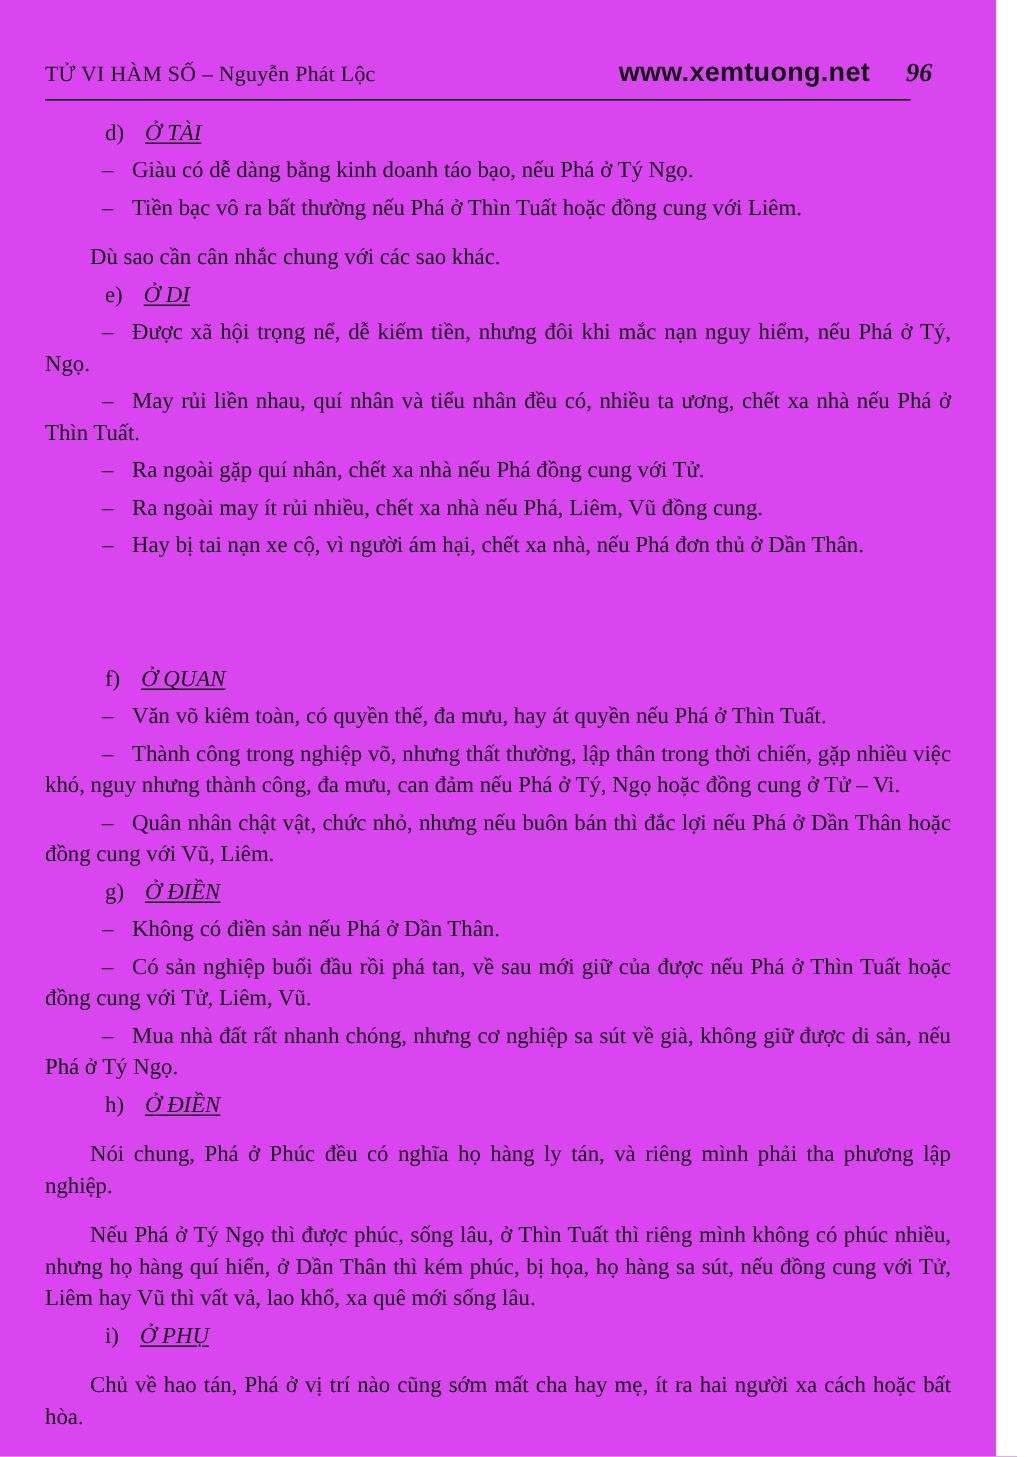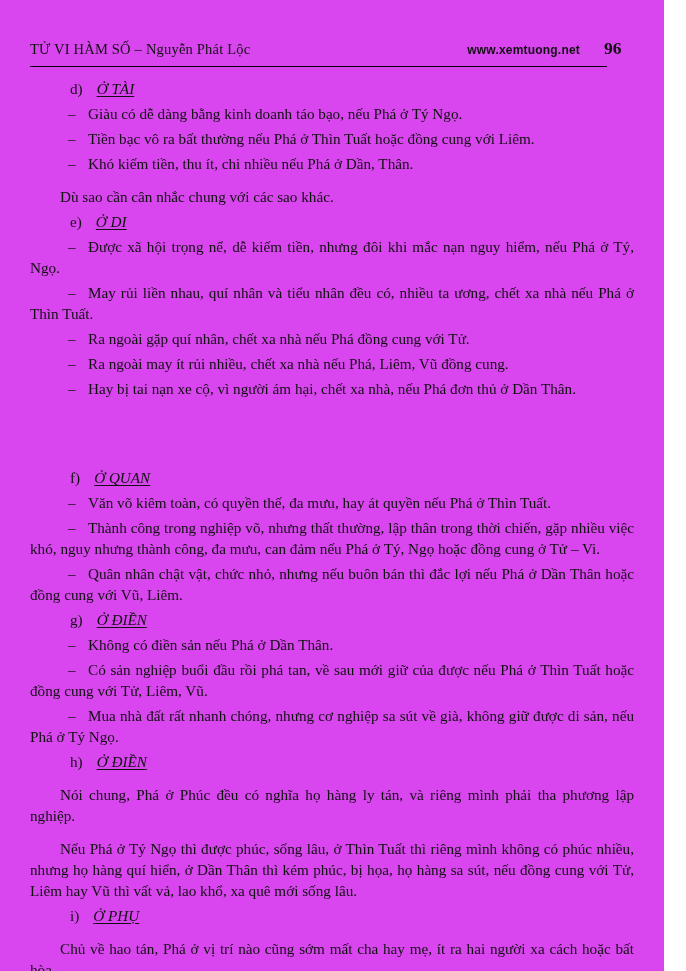--- a/index.html
+++ b/index.html
@@ -22,26 +22,27 @@
     white-space: nowrap;
   }
   .book-title {
     flex: 1;
     font-size: 14.5px;
     letter-spacing: 0.2px;
   }
   .website {
     font-family: "Liberation Sans", "DejaVu Sans", sans-serif;
     font-weight: bold;
-    font-size: 12px;
+    font-size: 18px;
     letter-spacing: 0.2px;
   }
   .page-number {
     font-size: 17.5px;
     font-weight: bold;
+    font-style: italic;
     margin-left: 24px;
     width: 30px;
     text-align: left;
   }
   .rule {
     width: 577px;
     border-bottom: 1.6px solid #000000;
     margin-top: 7px;
   }
   .body {
@@ -86,21 +87,20 @@
     <span class="website">www.xemtuong.net</span>
     <span class="page-number">96</span>
   </div>
   <div class="rule"></div>
 
   <div class="body">
 
     <p class="heading"><span>d)</span><span class="ht">Ở TÀI</span></p>
     <p class="bullet"><span class="marker">–</span><span>Giàu có dễ dàng bằng kinh doanh táo bạo, nếu Phá ở Tý Ngọ.</span></p>
     <p class="bullet"><span class="marker">–</span><span>Tiền bạc vô ra bất thường nếu Phá ở Thìn Tuất hoặc đồng cung với Liêm.</span></p>
-    <p class="bullet"><span class="marker">–</span><span>Khó kiếm tiền, thu ít, chi nhiều nếu Phá ở Dần, Thân.</span></p>
     <p class="para">Dù sao cần cân nhắc chung với các sao khác.</p>
 
     <p class="heading"><span>e)</span><span class="ht">Ở DI</span></p>
     <p class="bullet"><span class="marker">–</span><span>Được xã hội trọng nể, dễ kiếm tiền, nhưng đôi khi mắc nạn nguy hiểm, nếu Phá ở Tý, Ngọ.</span></p>
     <p class="bullet"><span class="marker">–</span><span>May rủi liền nhau, quí nhân và tiểu nhân đều có, nhiều ta ương, chết xa nhà nếu Phá ở Thìn Tuất.</span></p>
     <p class="bullet"><span class="marker">–</span><span>Ra ngoài gặp quí nhân, chết xa nhà nếu Phá đồng cung với Tử.</span></p>
     <p class="bullet"><span class="marker">–</span><span>Ra ngoài may ít rủi nhiều, chết xa nhà nếu Phá, Liêm, Vũ đồng cung.</span></p>
     <p class="bullet"><span class="marker">–</span><span>Hay bị tai nạn xe cộ, vì người ám hại, chết xa nhà, nếu Phá đơn thủ ở Dần Thân.</span></p>
 
     <div class="spacer"></div>

